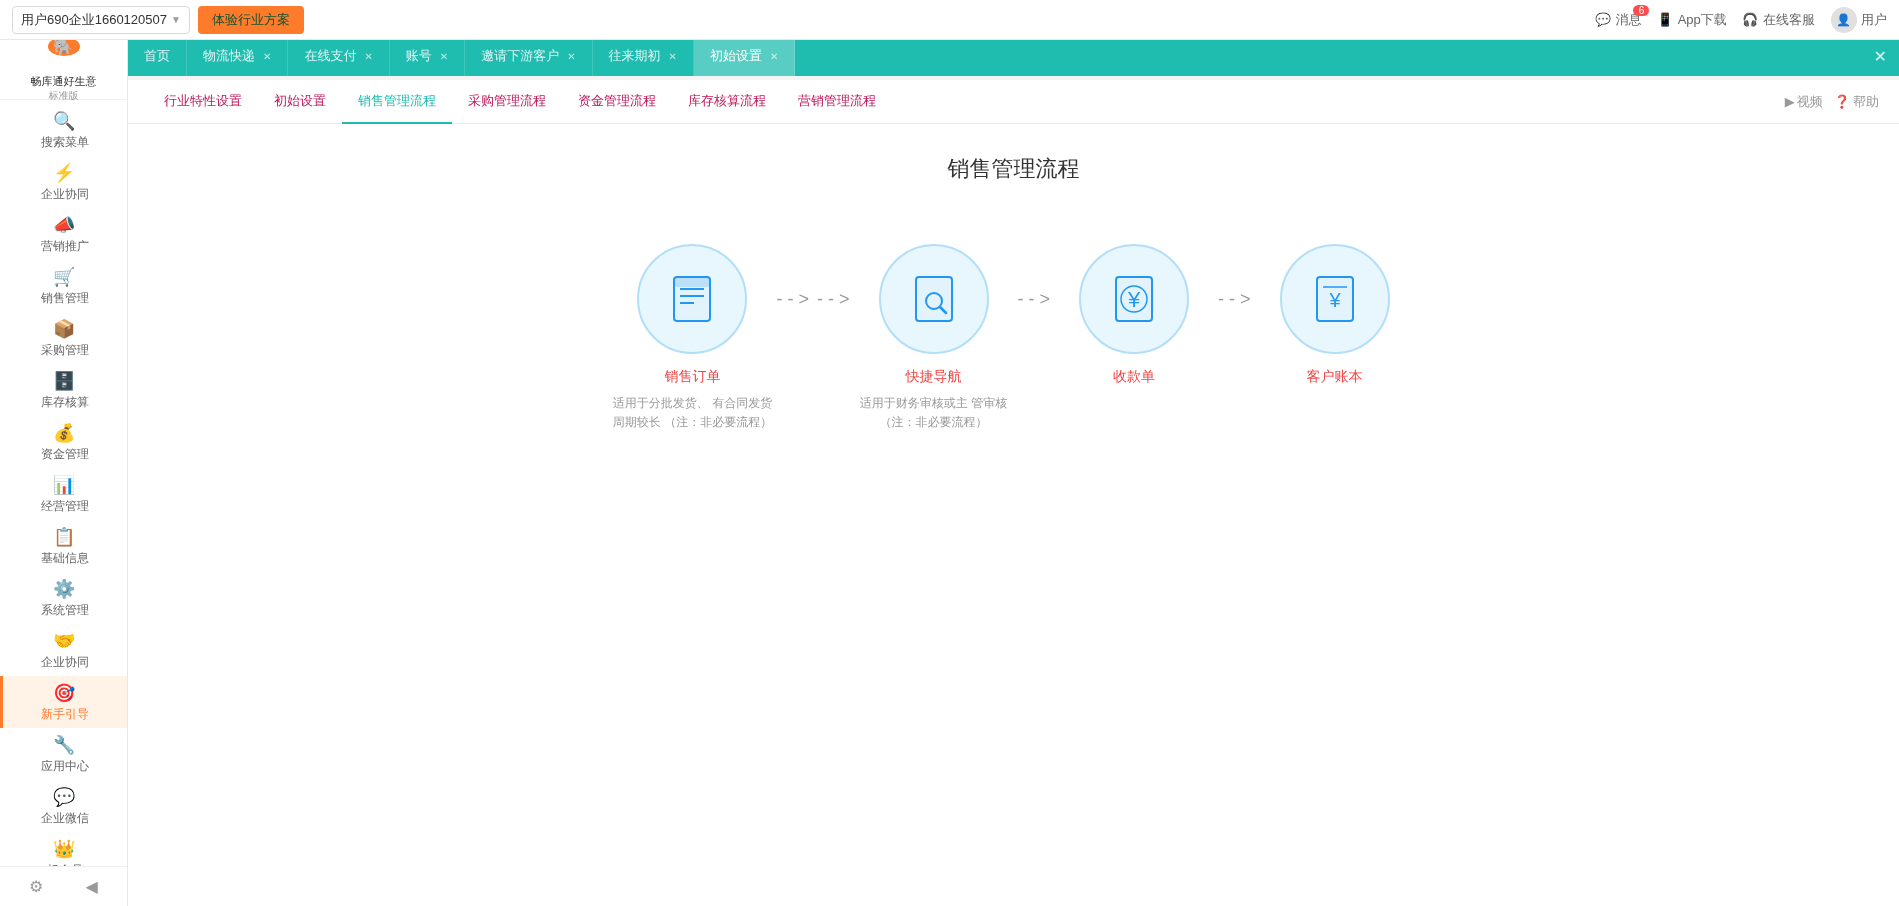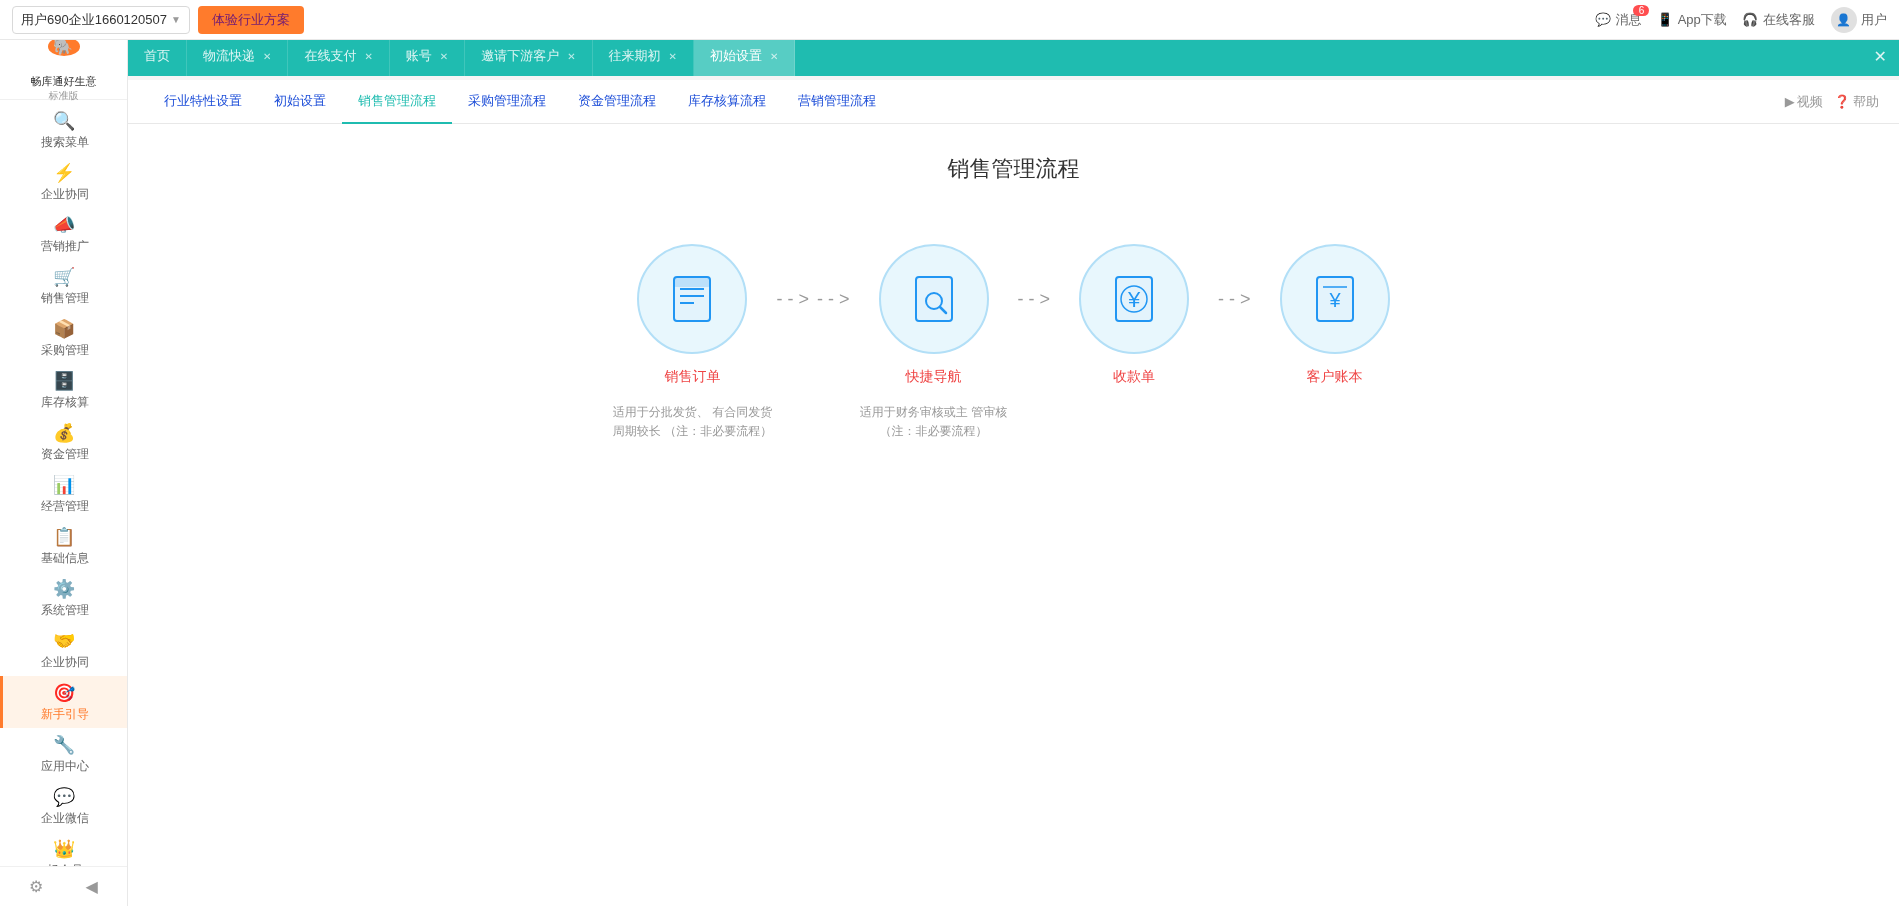--- a/index.html
+++ b/index.html
@@ -12,21 +12,21 @@
       padding: 0 12px; position: fixed; top: 0; left: 0; right: 0; z-index: 100;
     }
     .top-header-left { display: flex; align-items: flex-start; gap: 8px; }
     .user-selector {
       display: flex; align-items: center; gap: 4px;
       border: 1px solid #d9d9d9; border-radius: 4px; padding: 4px 8px;
       cursor: pointer; font-size: 13px; color: #333; background: #fff;
     }
     .user-selector .chevron { color: #999; font-size: 10px; }
     .try-btn {
-      background: #ff7b2c; color: #701a75; border: none; border-radius: 4px;
+      background: #ff7b2c; color: #14532d; border: none; border-radius: 4px;
       padding: 5px 14px; cursor: pointer; font-size: 13px;
     }
     .top-header-right { display: flex; align-items: center; gap: 16px; color: #666; font-size: 13px; }
     .top-right-item { display: flex; align-items: center; gap: 4px; cursor: pointer; }
     .badge-wrap { position: relative; }
     .badge { position: absolute; top: -6px; right: -8px; background: #ff4d4f; color: #fff; border-radius: 10px; font-size: 10px; padding: 0 4px; min-width: 16px; text-align: center; }
     .avatar-circle { width: 26px; height: 26px; border-radius: 50%; background: #e0e0e0; display: flex; align-items: center; justify-content: center; color: #999; font-size: 12px; }
 
     
     .sidebar {
@@ -78,42 +78,42 @@
       background: #fff; overflow-y: auto;
     }
 
     
     .sub-tabs {
       display: flex; align-items: center; border-bottom: 1px solid #e8e8e8;
       padding: 0 20px; background: #fff; height: 44px;
     }
     .sub-tab {
       padding: 0 16px; height: 44px; display: flex; align-items: center;
-      font-size: 13px; color: #1d4ed8; cursor: pointer; border-bottom: 2px solid transparent;
+      font-size: 13px; color: #be185d; cursor: pointer; border-bottom: 2px solid transparent;
       white-space: nowrap;
     }
     .sub-tab.active { color: #1fbcb0; border-bottom-color: #1fbcb0; font-weight: 500; }
     .sub-tabs-right { margin-left: auto; display: flex; align-items: center; gap: 12px; color: #999; font-size: 13px; }
     .sub-tabs-right span { cursor: pointer; display: flex; align-items: center; gap: 2px; }
 
     
     .page-body { padding: 30px 40px; }
     .page-title { text-align: center; font-size: 22px; color: #333; margin-bottom: 60px; font-weight: 400; }
 
     
     .flow-diagram { display: flex; align-items: flex-start; justify-content: center; gap: 0; }
     .flow-item { display: flex; flex-direction: column; align-items: center; width: 160px; }
     .flow-circle {
       width: 110px; height: 110px; border-radius: 50%;
       border: 2px solid #b2dff7; background: #e8f7fd;
       display: flex; align-items: center; justify-content: center;
       font-size: 40px; color: #2196f3; cursor: pointer;
     }
     .flow-label { font-size: 14px; color: #ef4444; margin-top: 14px; text-align: center; }
-    .flow-desc { font-size: 12px; color: #999; margin-top: 17px; text-align: center; line-height: 1.6; }
+    .flow-desc { font-size: 12px; color: #999; margin-top: 8px; text-align: center; line-height: 1.6; }
     .flow-arrow { display: flex; align-items: center; padding-top: 45px; color: #999; font-size: 18px; margin: 0 4px; }
   </style>
 </head>
 <body>
 
 <div class="top-header">
   <div class="top-header-left">
     <div class="user-selector">
       <span>用户690企业1660120507</span>
       <span class="chevron">▼</span>

